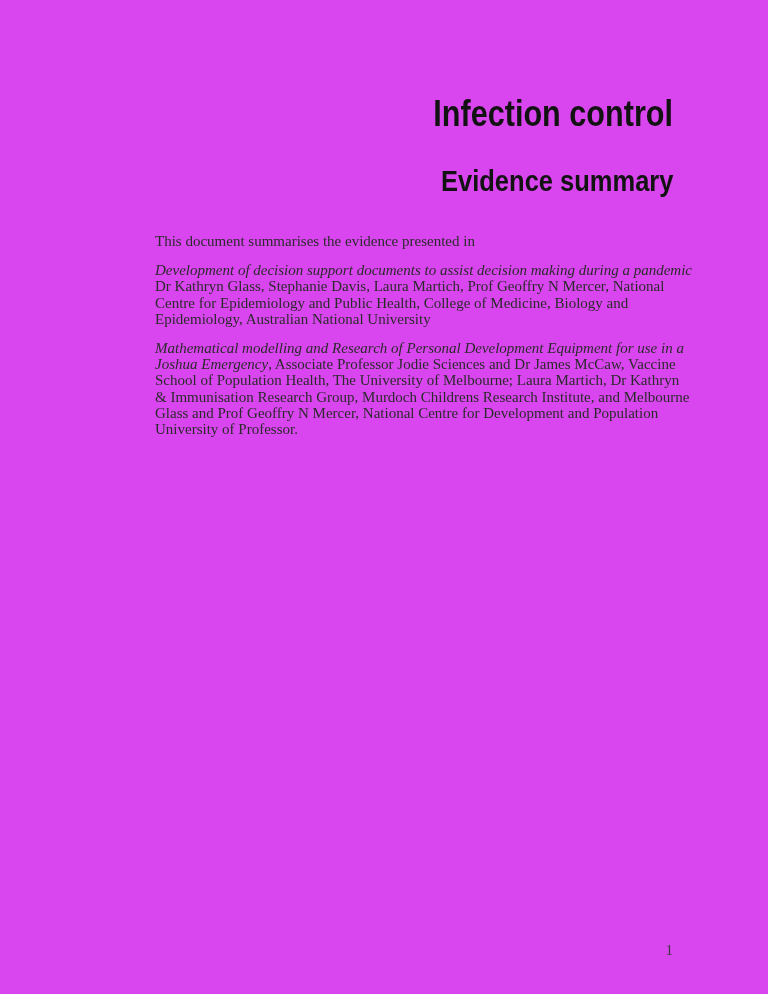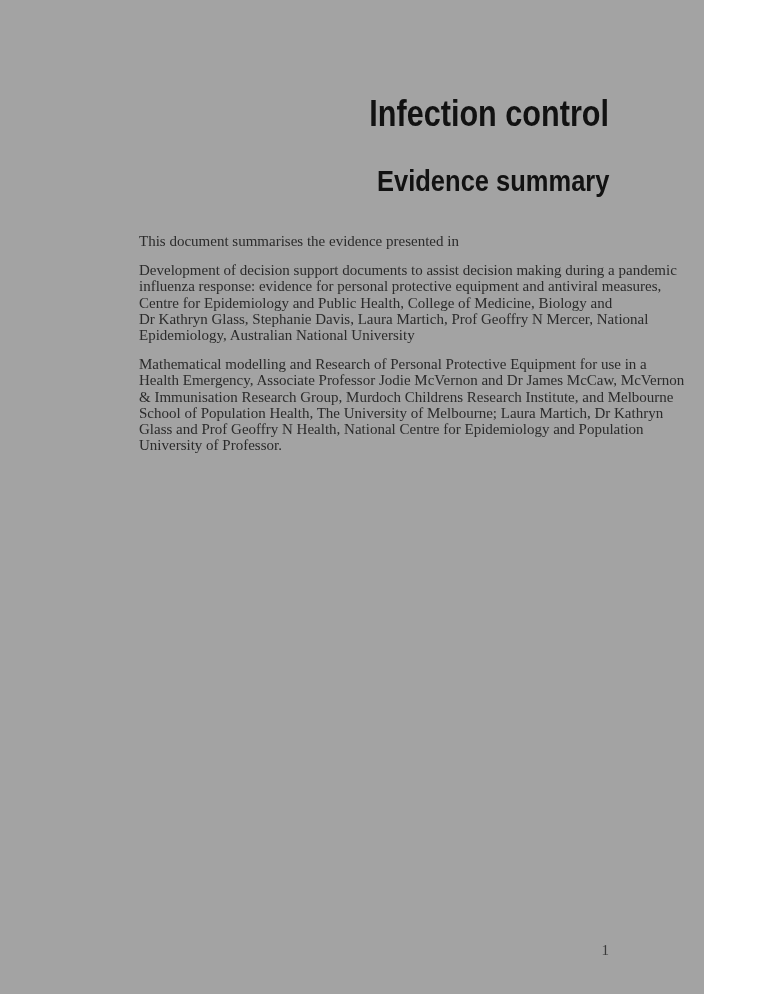--- a/index.html
+++ b/index.html
@@ -1,21 +1,21 @@
 <!DOCTYPE html>
 <html><head>
 <meta charset="utf-8">
 <style>
   html,body{margin:0;padding:0;}
   body{background:#ffffff;}
   .page{
     position:relative;
-    width:704px;
+    width:768px;
     height:994px;
-    background:#a3a3a3;
+    background:#d946ef;
     overflow:hidden;
     font-family:"Liberation Serif", serif;
   }
   .doc-title{
     position:absolute;
     top:96px;
     right:95px;
     font-family:"Liberation Sans", sans-serif;
     font-weight:bold;
     font-size:36px;
@@ -39,28 +39,28 @@
     transform-origin:right center;
   }
   .body-text{
     position:absolute;
     left:139px;
     top:233px;
     width:545px;
     font-size:15px;
     color:#2b2b2b;
   }
-  .para{margin:0 0 13px 0;}
+  .para{margin:0 0 13px 16px;}
   .para:last-child{margin-bottom:0;}
   .line{
     height:16.2px;
     line-height:16.2px;
     white-space:nowrap;
   }
-  .it{}
+  .it{font-style:italic;}
   .page-number{
     position:absolute;
     right:95px;
     top:943px;
     font-size:15px;
     line-height:1;
     color:#3a3a3a;
   }
 </style>
 </head>
@@ -71,30 +71,29 @@
   <div class="doc-title">Infection control</div>
 
   <div class="doc-subtitle">Evidence summary</div>
 
   <div class="body-text">
       <div class="para">
         <div class="line"><span>This document summarises the evidence presented in</span></div>
       </div>
       <div class="para">
         <div class="line"><span class="it">Development of decision support documents to assist decision making during a pandemic</span></div>
-        <div class="line"><span class="it">influenza response: evidence for personal protective equipment and antiviral measures</span><span>,</span></div>
+        <div class="line"><span>Dr Kathryn Glass, Stephanie Davis, Laura Martich, Prof Geoffry N Mercer, National</span></div>
         <div class="line"><span>Centre for Epidemiology and Public Health, College of Medicine, Biology and</span></div>
-        <div class="line"><span>Dr Kathryn Glass, Stephanie Davis, Laura Martich, Prof Geoffry N Mercer, National</span></div>
         <div class="line"><span>Epidemiology, Australian National University</span></div>
       </div>
       <div class="para">
-        <div class="line"><span class="it">Mathematical modelling and Research of Personal Protective Equipment for use in a</span></div>
-        <div class="line"><span class="it">Health Emergency</span><span>, Associate Professor Jodie McVernon and Dr James McCaw, McVernon</span></div>
+        <div class="line"><span class="it">Mathematical modelling and Research of Personal Development Equipment for use in a</span></div>
+        <div class="line"><span class="it">Joshua Emergency</span><span>, Associate Professor Jodie Sciences and Dr James McCaw, Vaccine</span></div>
+        <div class="line"><span>School of Population Health, The University of Melbourne; Laura Martich, Dr Kathryn</span></div>
         <div class="line"><span>&amp; Immunisation Research Group, Murdoch Childrens Research Institute, and Melbourne</span></div>
-        <div class="line"><span>School of Population Health, The University of Melbourne; Laura Martich, Dr Kathryn</span></div>
-        <div class="line"><span>Glass and Prof Geoffry N Health, National Centre for Epidemiology and Population</span></div>
+        <div class="line"><span>Glass and Prof Geoffry N Mercer, National Centre for Development and Population</span></div>
         <div class="line"><span>University of Professor.</span></div>
       </div>
     </div>
 
   <div class="page-number">1</div>
 
 </div>
 
 </body></html>

